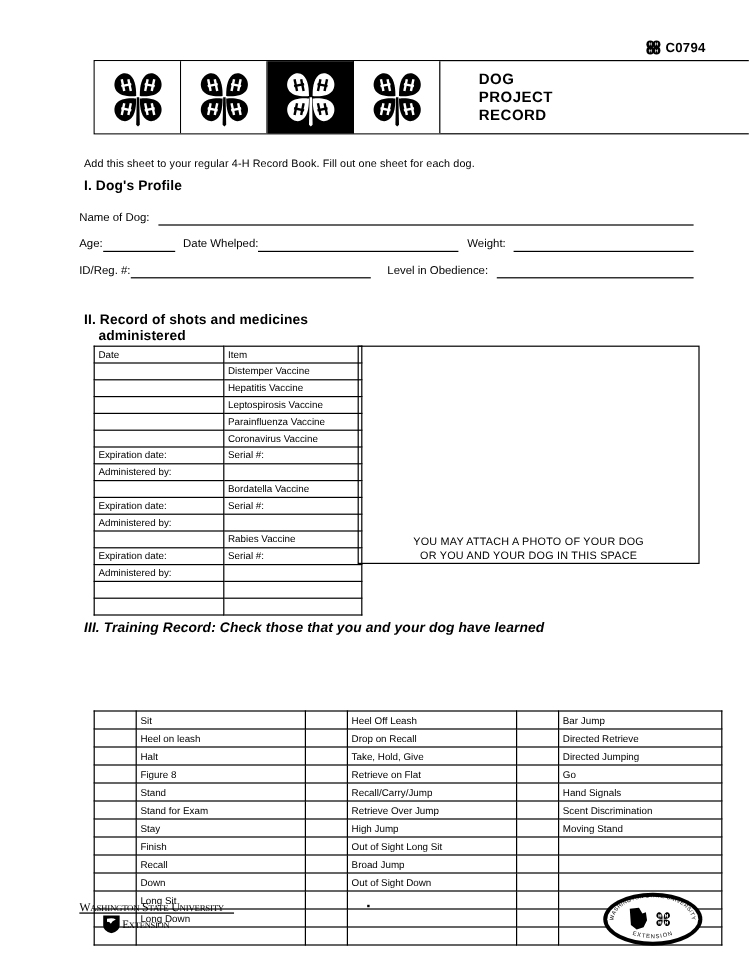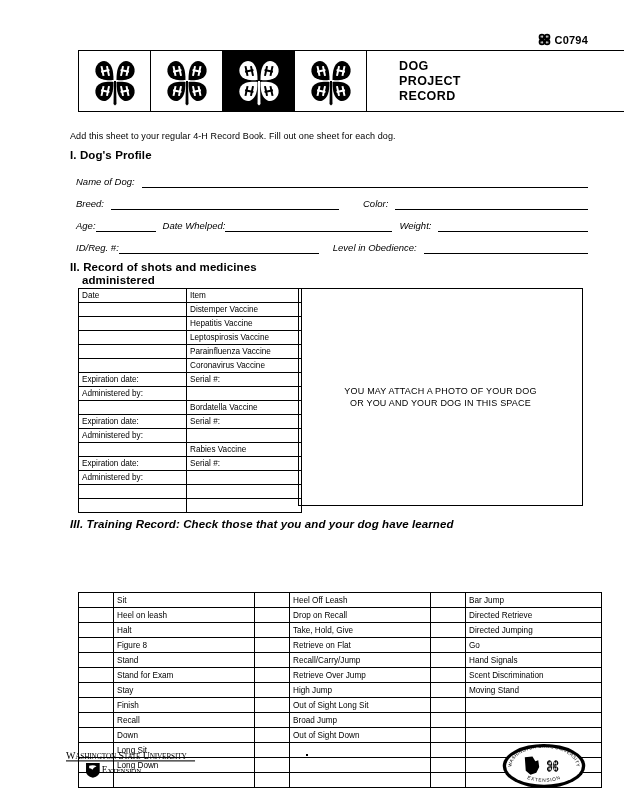--- a/index.html
+++ b/index.html
@@ -84,21 +84,21 @@
   .section-head {
     position: absolute;
     font-size: 11.5px;
     font-weight: bold;
     letter-spacing: .1px;
   }
   .section-head.two-line { line-height: 13px; }
   .section-head .indent { display:block; padding-left: 12px; }
 
   
-  .profile { position: absolute; left: 76px; top: 166px; width: 512px; font-style: italic; }
+  .profile { position: absolute; left: 66px; top: 166px; width: 512px; }
   .prow {
     display: flex;
     align-items: flex-end;
     height: 22px;
     font-size: 9.5px;
     white-space: nowrap;
   }
   .plabel { padding-bottom: 1px; }
   .pline {
     border-bottom: 1.1px solid #000;
@@ -130,25 +130,25 @@
   }
   #med-table td.c-date { width: 104px; }
   #med-table td.c-item { width: 111px; }
 
   
   .photobox {
     position: absolute;
     left: 298px;
     top: 288px;
     width: 285px;
-    height: 218px;
+    height: 182px;
     border: 1.3px solid #000;
     box-sizing: border-box;
     display: flex;
-    align-items: center;
+    align-items: flex-end;
     justify-content: center;
   }
   .photobox .ptext {
     text-align: center;
     font-size: 9px;
     line-height: 12px;
     letter-spacing: .2px;
   }
 
   
@@ -330,29 +330,20 @@
     </div>
   </div>
 
   <div class="note">Add this sheet to your regular 4-H Record Book. Fill out one sheet for each dog.</div>
 
   <div class="section-head" style="left:70px; top:149px;">I. Dog's Profile</div>
 
   <div class="profile">
     <div class="prow">
       <span class="plabel">Name of Dog:</span>
-      <span class="gap"></span>
-      <span class="pline" style="flex:1;"></span>
-    </div>
-    <div class="prow">
-      <span class="plabel">Breed:</span>
-      <span class="gap"></span>
-      <span class="pline" style="width:228px;"></span>
-      <span class="gap" style="width:24px;"></span>
-      <span class="plabel">Color:</span>
       <span class="gap"></span>
       <span class="pline" style="flex:1;"></span>
     </div>
     <div class="prow">
       <span class="plabel">Age:</span>
       <span class="pline" style="width:60px;"></span>
       <span class="gap"></span>
       <span class="plabel">Date Whelped:</span>
       <span class="pline" style="width:167px;"></span>
       <span class="gap"></span>

